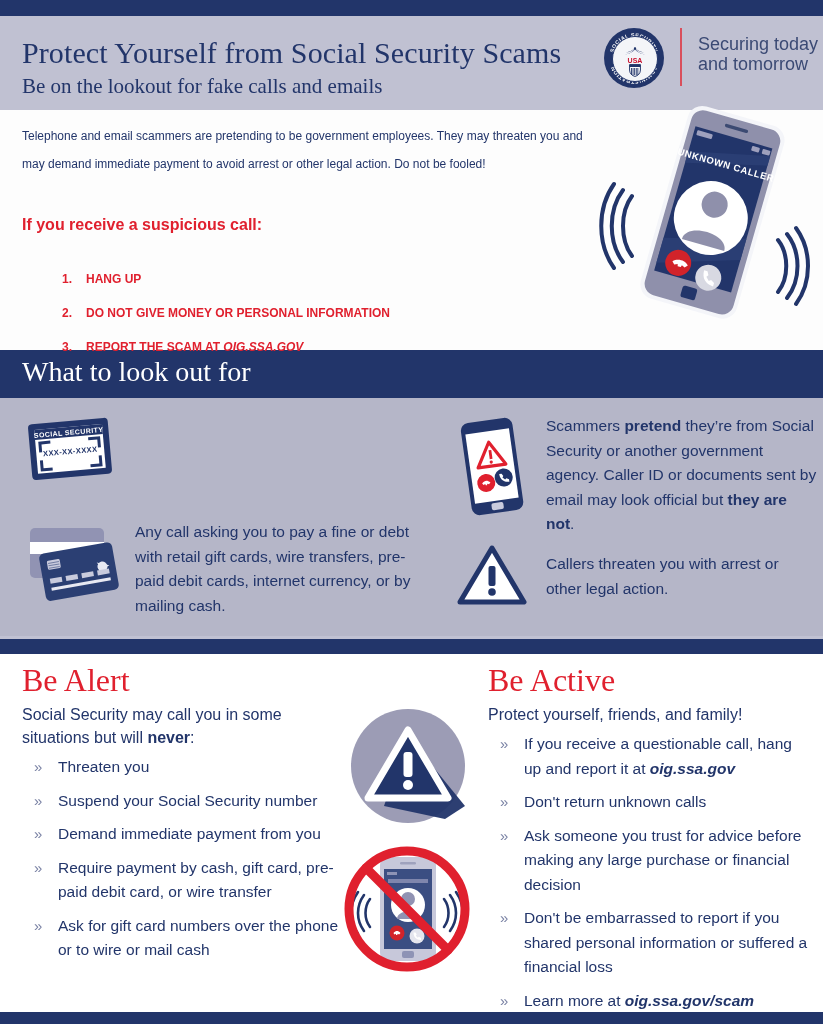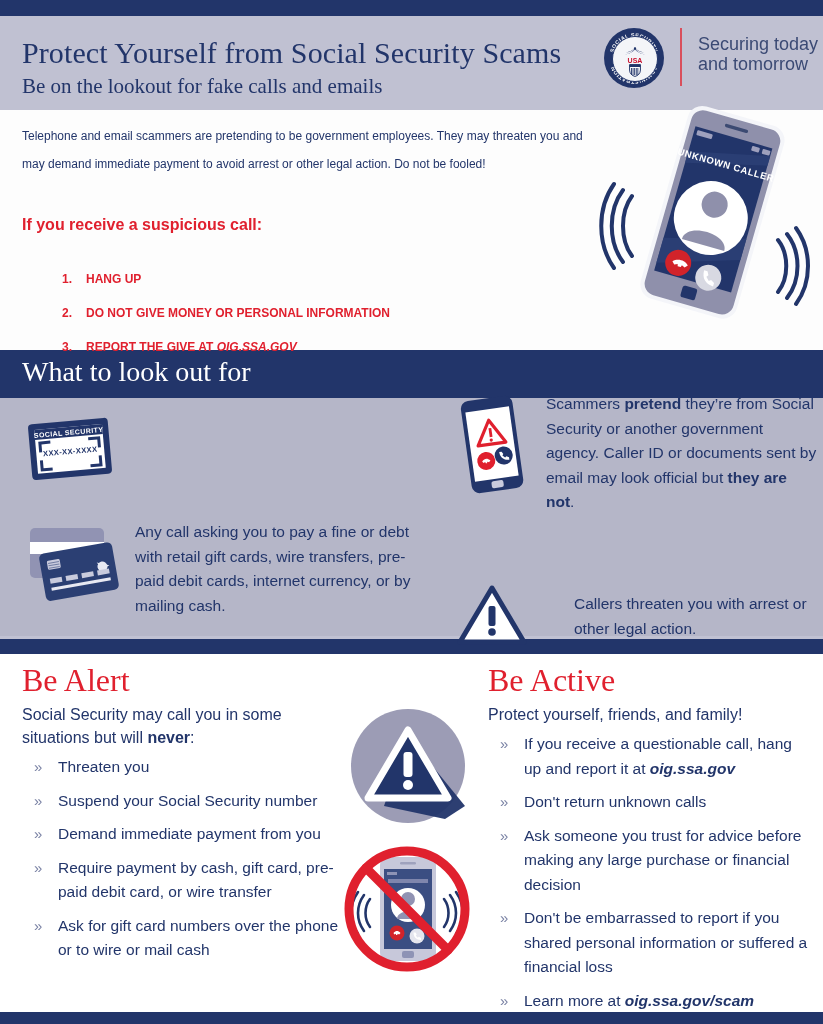--- a/index.html
+++ b/index.html
@@ -129,21 +129,21 @@
   <div class="logo-tag">
     <div>Securing today</div>
     <div>and tomorrow</div>
   </div>
 
   <div class="intro-p">Telephone and email scammers are pretending to be government employees. They may threaten you and may demand immediate payment to avoid arrest or other legal action. Do not be fooled!</div>
   <div class="intro-head">If you receive a suspicious call:</div>
   <ul class="intro-list">
     <li><span class="num">1.</span><span>HANG UP</span></li>
     <li><span class="num">2.</span><span>DO NOT GIVE MONEY OR PERSONAL INFORMATION</span></li>
-    <li><span class="num">3.</span><span>REPORT THE GIVE AT </span><i>OIG.SSA.GOV</i></li>
+    <li><span class="num">3.</span><span>REPORT THE SCAM AT </span><i>OIG.SSA.GOV</i></li>
   </ul>
 
   <svg class="phone-art" viewBox="0 0 227 255">
     <g transform="rotate(16 113 128)">
       <rect x="62" y="12" width="100" height="200" rx="15" fill="#f4f5f9"></rect>
       <rect x="66" y="16" width="92" height="192" rx="12" fill="#8f90ab"></rect>
       <rect x="72" y="34" width="80" height="150" fill="#22356a"></rect>
       <path d="M72 60 L152 42 L152 52 L72 72 Z" fill="#2c4076" opacity=".85"></path>
       <path d="M72 150 L152 128 L152 150 L72 176 Z" fill="#2c4076" opacity=".85"></path>
       <rect x="100" y="23" width="24" height="3.4" rx="1.7" fill="#3c4a72"></rect>
@@ -211,41 +211,41 @@
             <rect x="75" y="54" width="12" height="5"></rect>
         </g>
         <rect x="27" y="63" width="60" height="3" fill="#e8e9f2"></rect>
       </g>
     </svg>
     <div class="lo-txt" style="margin-left:13px;width:280px;">
       <span>Any call asking you to pay a fine or debt with retail gift cards, wire transfers, pre-paid debit cards, internet currency, or by mailing cash.</span>
     </div>
   </div>
 
-  <div class="lo-item" style="left:452px;top:392px;width:370px;">
+  <div class="lo-item" style="left:452px;top:414px;width:370px;">
     <svg class="lo-ico" width="80" height="105" viewBox="0 0 80 105">
       <g transform="rotate(-8 40 52)">
         <rect x="14" y="6" width="52" height="93" rx="8" fill="#22356a"></rect>
         <rect x="18" y="17" width="44" height="70" fill="#ffffff"></rect>
         <path d="M40 28 L54 52 H26 Z" fill="none" stroke="#e0202e" stroke-width="3.2" stroke-linejoin="round"></path>
         <rect x="38.7" y="36" width="2.8" height="9" fill="#e0202e"></rect>
         <circle cx="39.8" cy="48" r="1.6" fill="#e0202e"></circle>
         <circle cx="32" cy="68" r="9" fill="#e0202e"></circle>
         <path d="M27.8 68 c3,-3 5.4,-3 8.4,0 l-1.6,1.7 -1.8,-0.9 -0.3,1.5 -1.4,0 -0.3,-1.5 -1.8,0.9 Z" fill="#ffffff"></path>
         <circle cx="50" cy="65" r="9" fill="#22356a"></circle>
         <path d="M46 61 c0,5.5 3.4,9 9,9 l0,-2.4 -2.5,-1.4 -1.4,1.1 -2.4,-2.4 1.1,-1.4 -1.4,-2.5 Z" fill="#ffffff"></path>
         <rect x="34" y="89" width="12" height="7" rx="2" fill="#c9cbdd"></rect>
       </g>
     </svg>
     <div class="lo-txt" style="margin-left:14px;width:272px;">
       <span>Scammers </span><b>pretend</b><span> they’re from Social Security or another government agency. Caller ID or documents sent by email may look official but </span><b>they are not</b><span>.</span>
     </div>
   </div>
 
-  <div class="lo-item" style="left:452px;top:580px;width:370px;gap:28px;">
+  <div class="lo-item" style="left:452px;top:540px;width:370px;">
     <svg class="lo-ico" width="80" height="70" viewBox="0 0 80 70">
       <path d="M40 8 L72 62 H8 Z" fill="#ffffff" stroke="#22356a" stroke-width="5" stroke-linejoin="round"></path>
       <rect x="36.5" y="26" width="7" height="20" rx="2" fill="#22356a"></rect>
       <circle cx="40" cy="52" r="3.8" fill="#22356a"></circle>
     </svg>
     <div class="lo-txt" style="margin-left:14px;width:272px;padding-top:12px;">
       <span>Callers threaten you with arrest or other legal action.</span>
     </div>
   </div>
 

